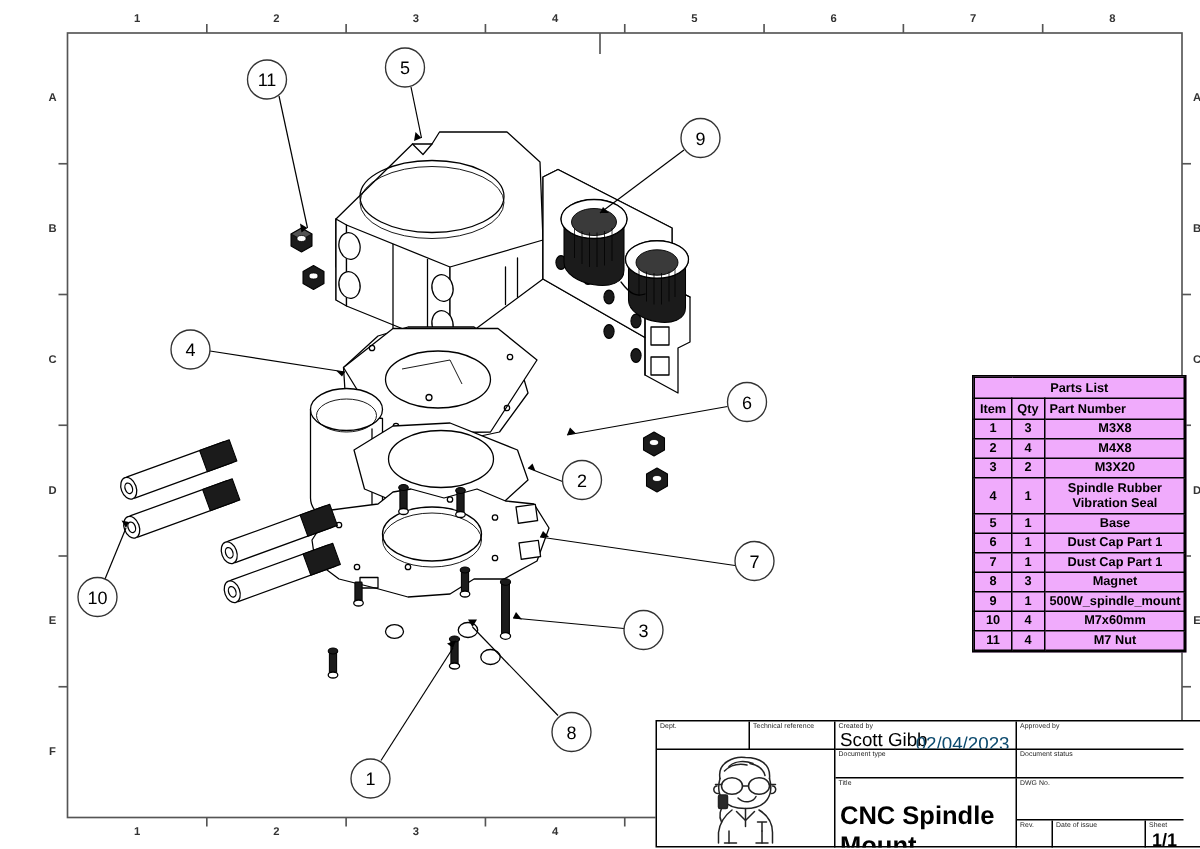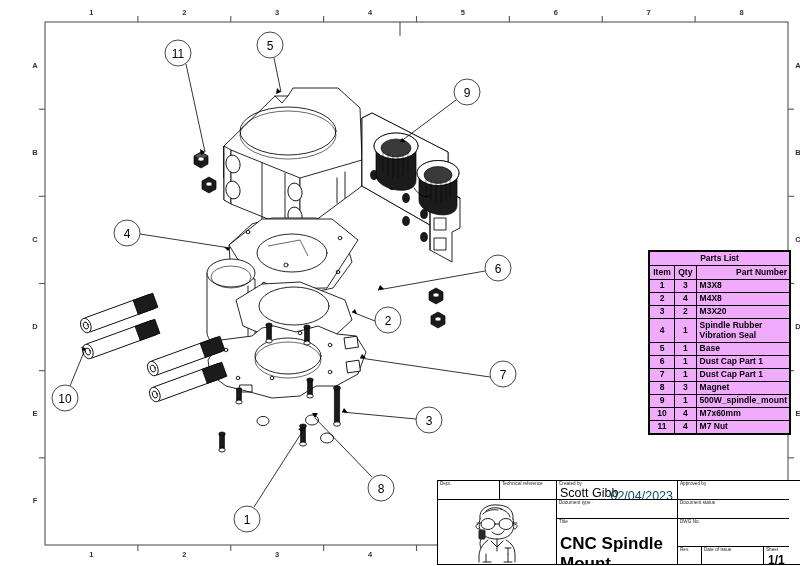--- a/index.html
+++ b/index.html
@@ -25,21 +25,21 @@
   #parts-list{position:absolute;left:648px;top:250px;width:141px;
               border:1.2px solid #000;border-collapse:collapse;background:#f0abfc;}
   #parts-list table{border-collapse:collapse;width:100%;}
   #parts-list td,#parts-list th{border:0.8px solid #000;font-size:8.5px;
       font-family:"Liberation Sans", sans-serif;font-weight:bold;padding:0 2px;
       line-height:1.08;color:#000;}
   #parts-list .title-cell{text-align:center;height:13px;}
   #parts-list .hd{text-align:center;height:13px;}
   #parts-list .c-item{width:34px;text-align:center;margin-left:36px;}
   #parts-list .c-qty{width:30px;text-align:center;}
-  #parts-list .c-pn{text-align:left;padding-left:3px;}
+  #parts-list .c-pn{text-align:center;padding-left:3px;}
   #parts-list tr.r{height:13px;}
   #parts-list tr.r2{height:24px;}
 
   
   #title-block{position:absolute;left:437px;top:480px;width:383px;height:85px;
                border:1.1px solid #000;background:#fff;box-sizing:border-box;}
   .tb-cell{position:absolute;box-sizing:border-box;border-right:1px solid #000;
            border-bottom:1px solid #000;overflow:hidden;}
   .tb-lbl{font-size:4.6px;color:#222;padding:1px 0 0 2px;letter-spacing:.01em;
           line-height:1;white-space:nowrap;}
@@ -405,21 +405,21 @@
 
   <div id="parts-list">
     <table>
       <tbody id="pl-body">
         <tr>
             <td class="title-cell" colspan="3">Parts List</td>
           </tr>
         <tr>
           <td class="hd c-item">Item</td>
           <td class="hd c-qty">Qty</td>
-          <td class="hd c-pn" style="text-align:right">Part Number</td>
+          <td class="hd c-pn" style="text-align:left">Part Number</td>
         </tr>
       <tr class="r">
             <td class="c-item">1</td>
             <td class="c-qty">3</td>
             <td class="c-pn">M3X8</td>
           </tr>
           <tr class="r">
             <td class="c-item">2</td>
             <td class="c-qty">4</td>
             <td class="c-pn">M4X8</td>

